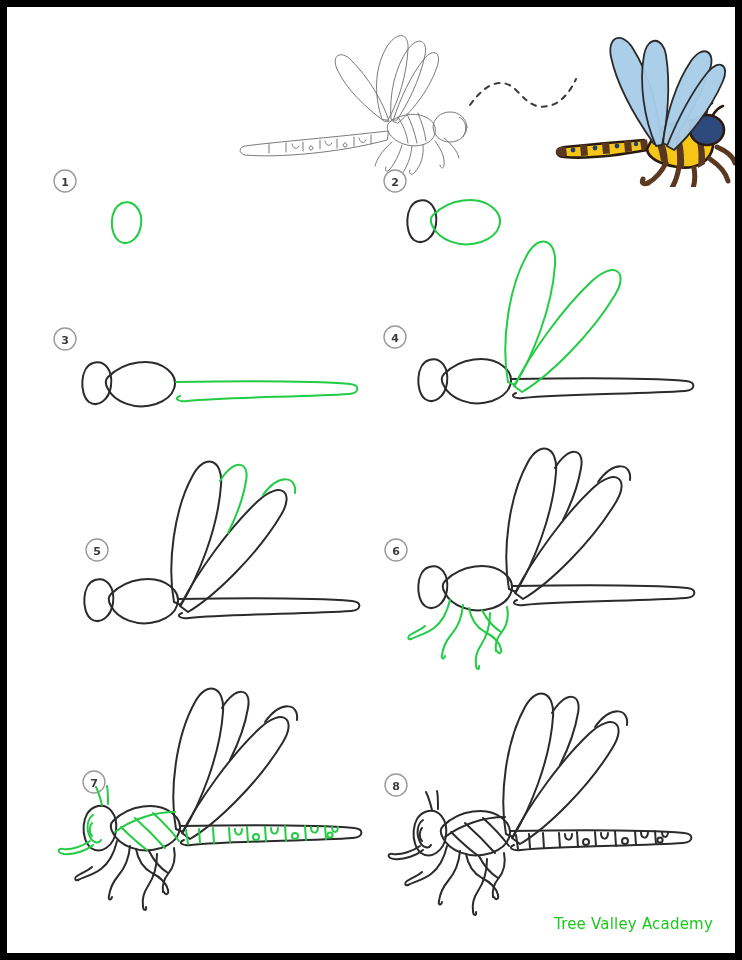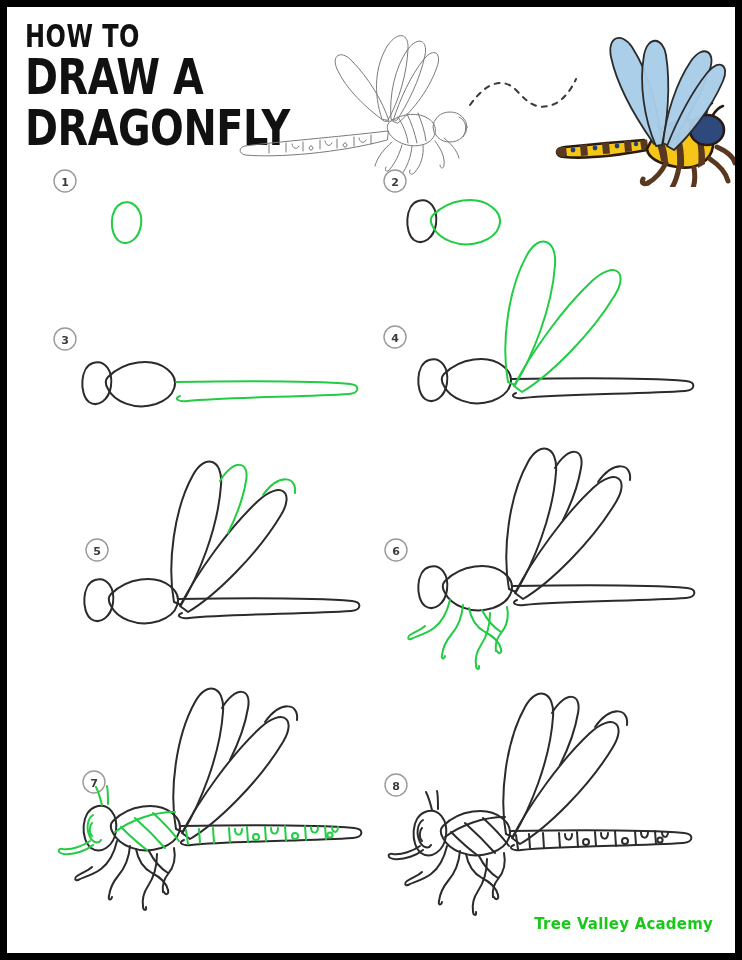--- a/index.html
+++ b/index.html
@@ -37,43 +37,39 @@
     color:#111;
     line-height:1;
     margin-top:7px;
     transform:scaleY(1.22) scaleX(0.97);
     transform-origin:left top;
   }
   .footer{
     position:absolute;
     right:22px;bottom:20px;
     font-family:"DejaVu Sans", sans-serif;
-    font-weight:700;
+    font-weight:400;
     font-size:15px;
     color:#1ac81a;
     letter-spacing:0.2px;
   }
   svg{display:block;}
   .layer{position:absolute;left:0;top:0;}
   .badge-txt{
     font-family:"DejaVu Sans", sans-serif;
     font-size:11px;
     font-weight:600;
     fill:#3b3b3b;
   }
 </style>
 </head>
 <body>
 
 <div id="page">
 
-  <div class="title-block">
-    <div class="title-line1">HOW TO</div>
-    <div class="title-line2">DRAW A DRAGONFLY</div>
-  </div>
 
   <svg class="layer" width="728" height="180" viewBox="0 0 728 180" style="left:0;top:0;">
 
     <g fill="none" stroke="#7a7a7a" stroke-width="1" stroke-linecap="round" stroke-linejoin="round">
 
       <path d="M375 112 C 366 86, 368 58, 381 38 C 391 24, 402 26, 401 42 C 400 66, 392 94, 381 113 Z"></path>
 
       <path d="M377 114 C 358 100, 339 82, 330 62 C 324 48, 334 43, 344 53 C 362 71, 376 95, 382 114 Z"></path>
 
       <path d="M384 112 C 382 88, 388 60, 401 42 C 411 29, 421 33, 418 48 C 413 73, 400 98, 390 113 Z"></path>

